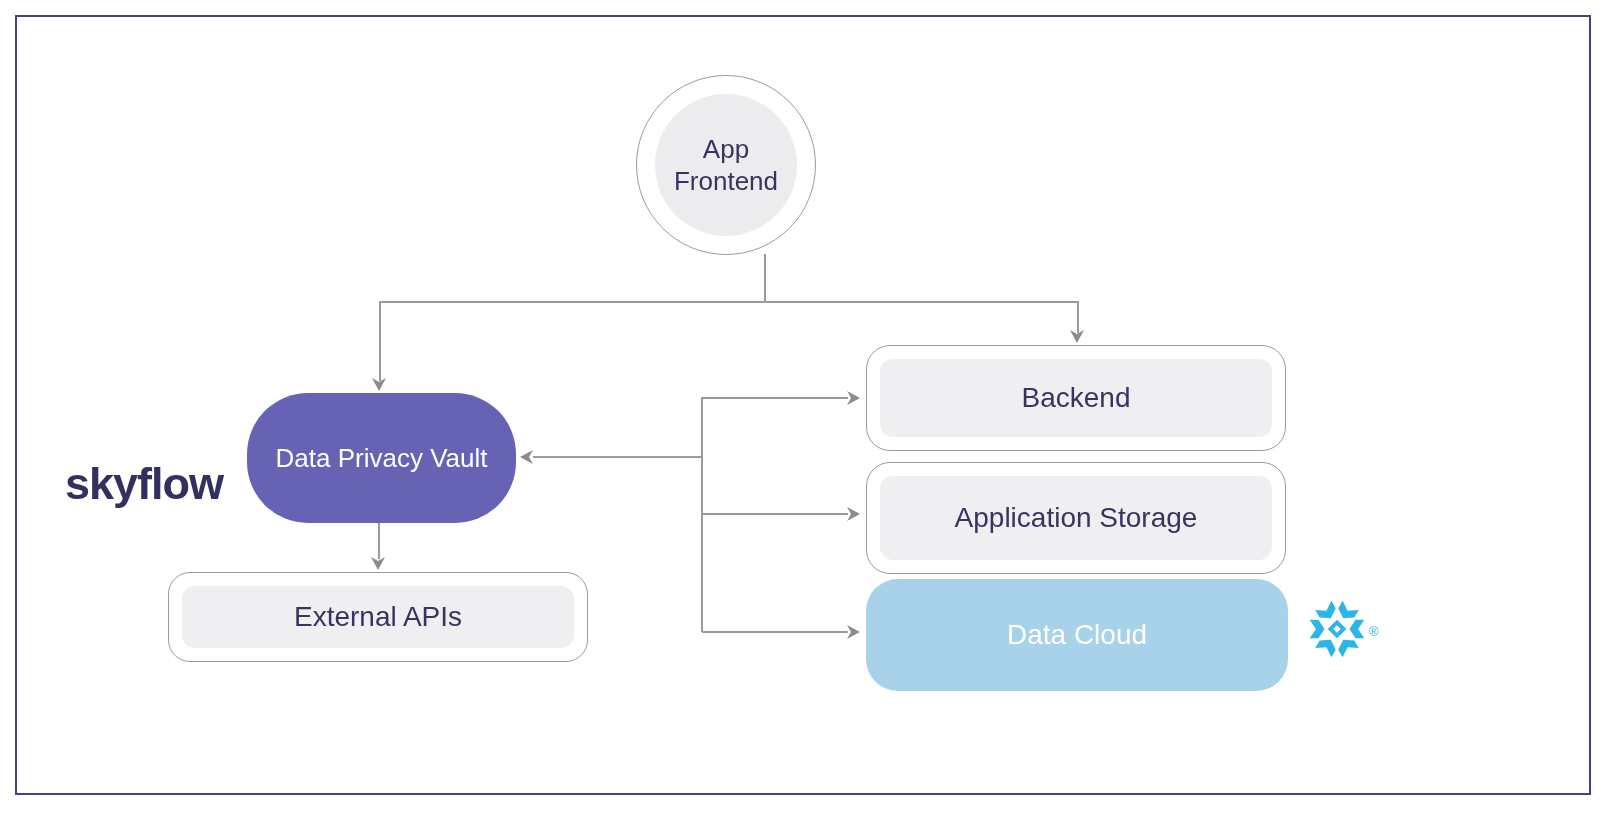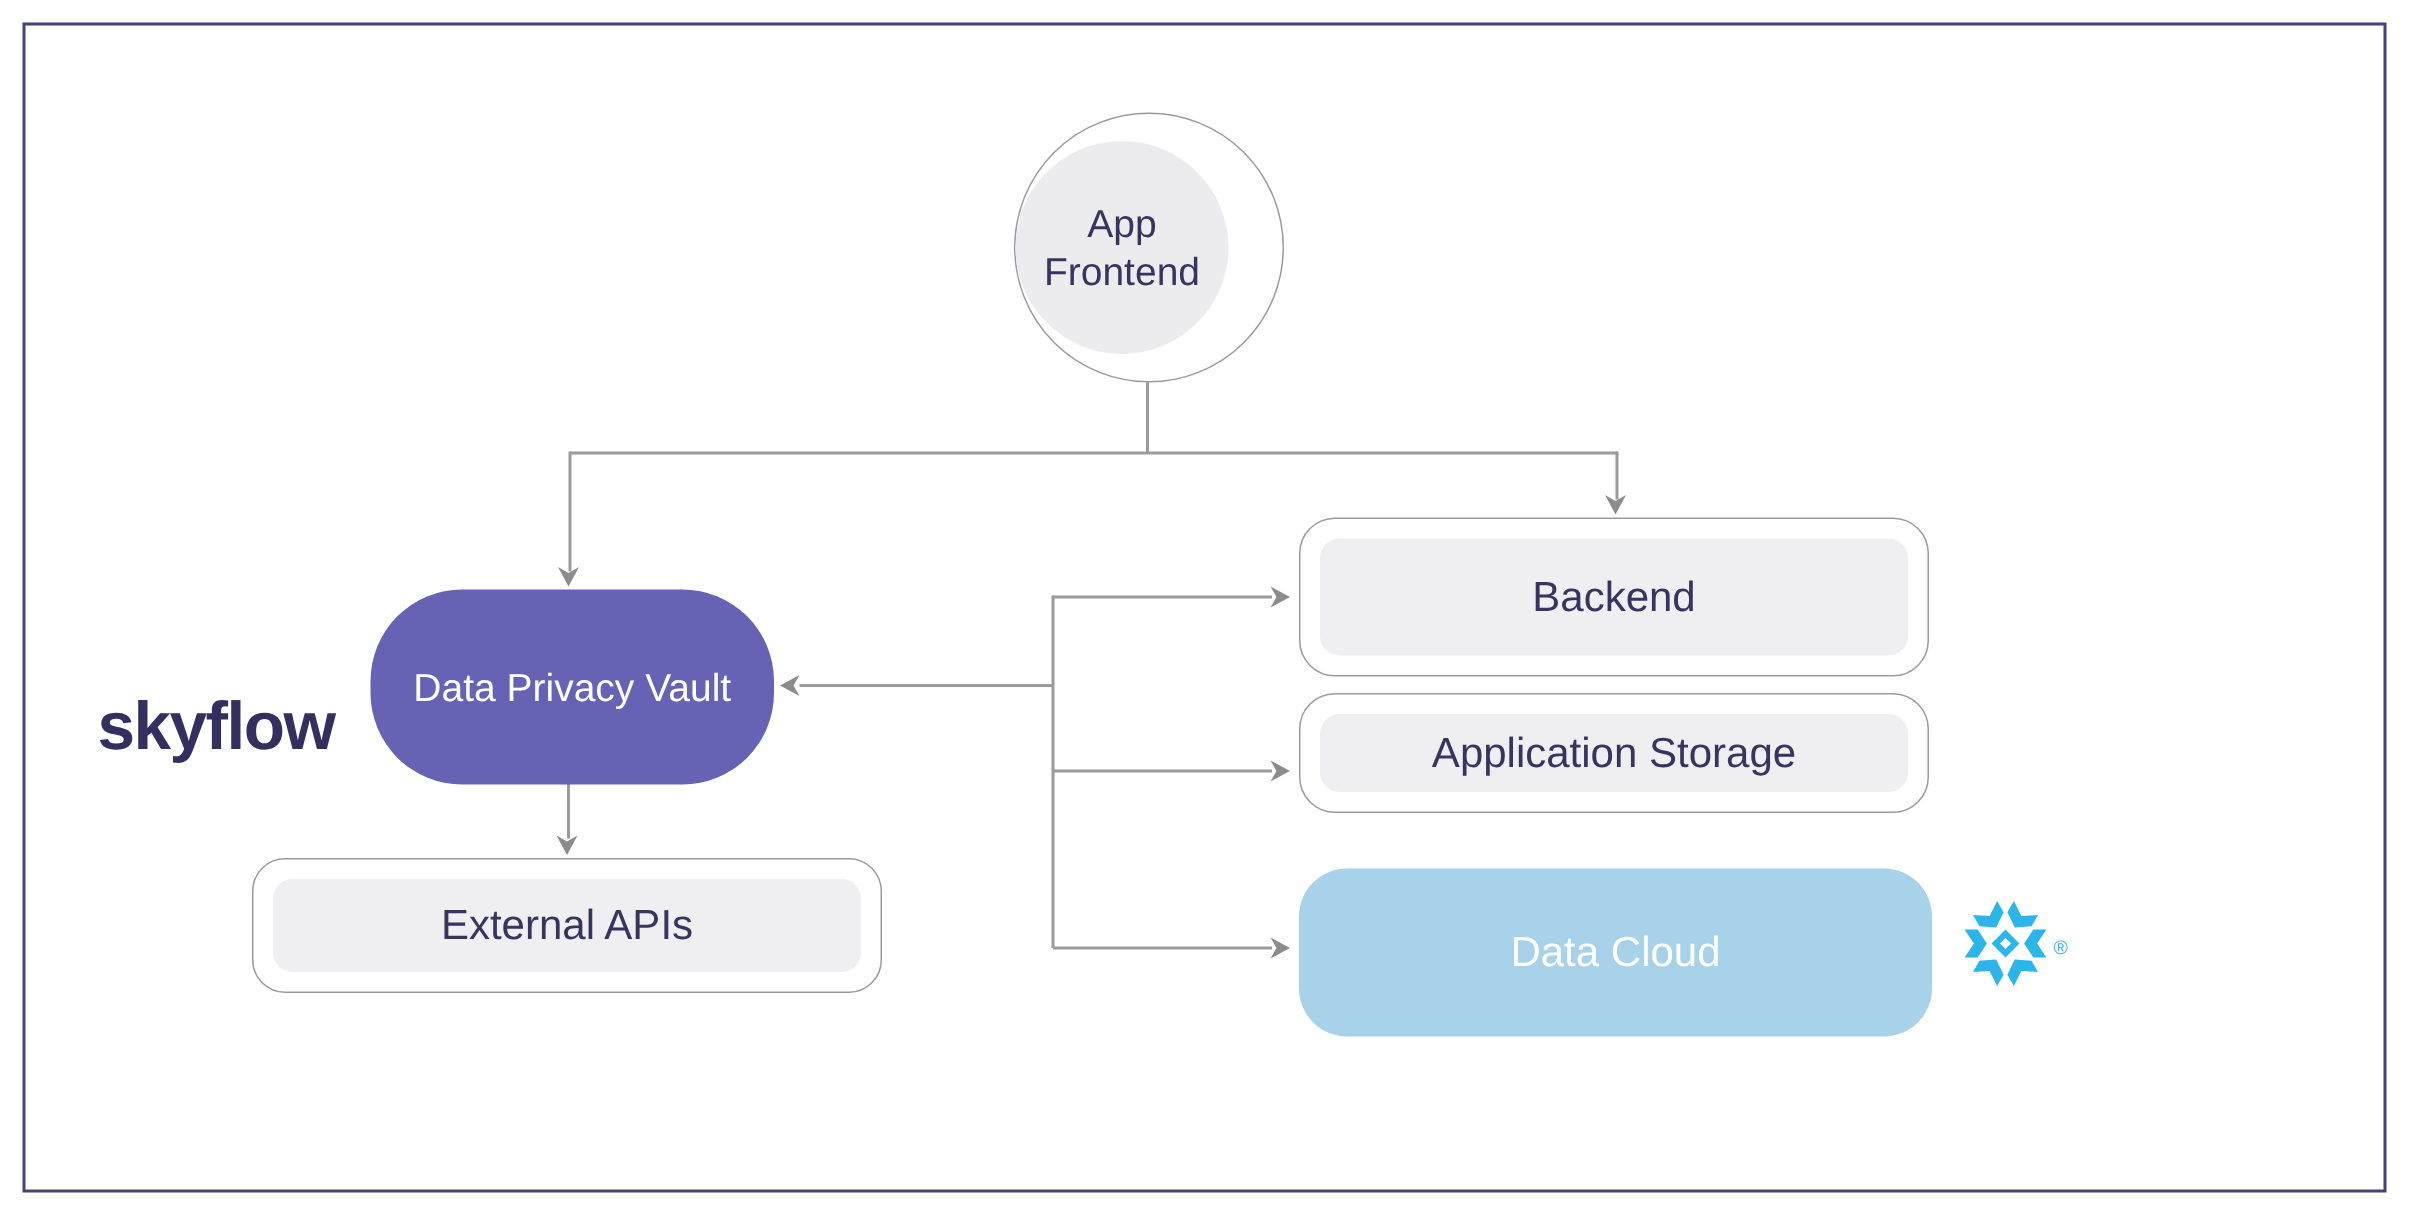--- a/index.html
+++ b/index.html
@@ -24,23 +24,23 @@
     position:absolute;left:15px;top:15px;width:1576px;height:780px;
     border:2px solid var(--frame_border);background:#ffffff;box-sizing:border-box;
   }
   
   .hline{position:absolute;height:1.5px;background:var(--line_gray);}
   .vline{position:absolute;width:1.5px;background:var(--line_gray);}
   .arrow{position:absolute;width:14px;height:14px;}
   .arrow svg{display:block;}
   
   .circle-outer{
-    position:absolute;left:676px;top:75px;width:180px;height:180px;border-radius:50%;
+    position:absolute;left:636px;top:75px;width:180px;height:180px;border-radius:50%;
     border:1.5px solid var(--box_border);background:#ffffff;box-sizing:border-box;
-    display:flex;align-items:center;justify-content:flex-start;
+    display:flex;align-items:center;justify-content:center;
   }
   .circle-inner{
     width:142px;height:142px;border-radius:50%;background:var(--circle_fill);
     display:flex;align-items:center;justify-content:center;
   }
   .circle-label{
     width:130px;text-align:center;font-size:26px;line-height:1.25;color:var(--text_navy);
   }
   
   .vault{
@@ -149,21 +149,21 @@
       <span class="box-label">Backend</span>
     </div>
   </div>
 
   <div class="box" style="left:168px;top:572px;width:420px;height:90px;border-radius:22px;">
     <div class="box-inner">
       <span class="box-label">External APIs</span>
     </div>
   </div>
 
-  <div class="box" style="left:866px;top:462px;width:420px;height:80px;">
+  <div class="box" style="left:866px;top:462px;width:420px;height:112px;">
     <div class="box-inner">
       <span class="box-label">Application Storage</span>
     </div>
   </div>
 
   <div class="datacloud">
     <span class="datacloud-label">Data Cloud</span>
   </div>
 
   <div class="snowflake">

